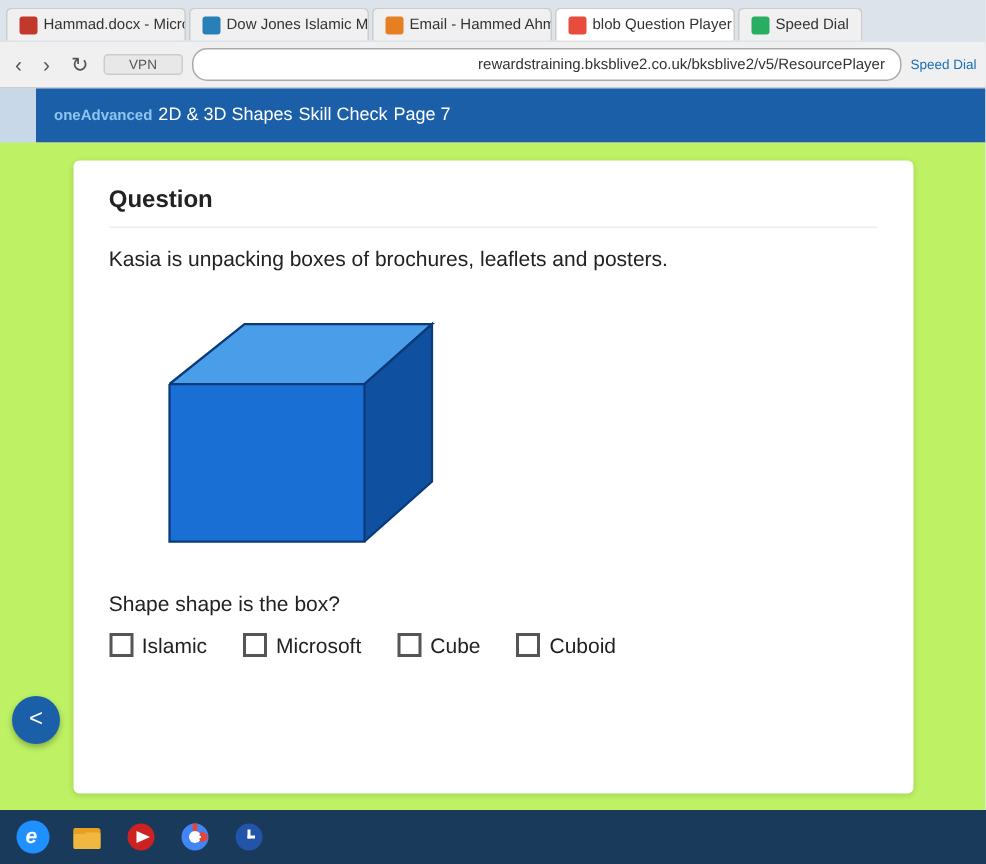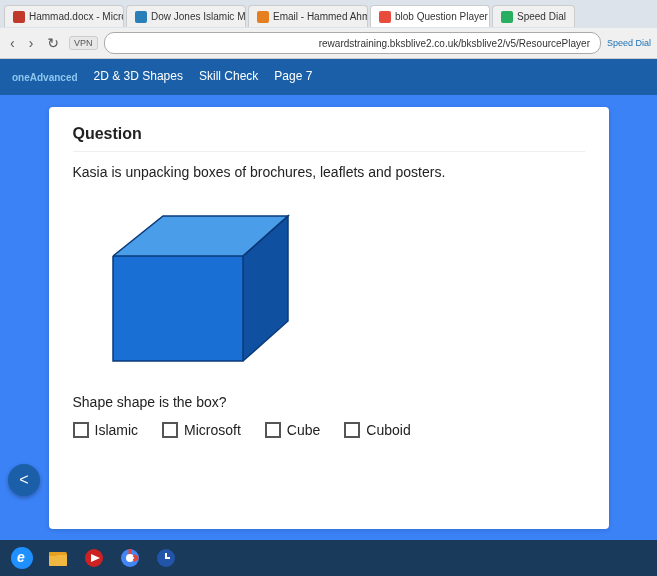--- a/index.html
+++ b/index.html
@@ -76,62 +76,63 @@
       border: 1px solid #aaa;
       border-radius: 10px;
       padding: 0 10px;
       font-size: 10px;
       color: #333;
       background: #fff;
       text-align: right;
     }
     .vpn-badge {
       font-size: 9px;
-      padding: 1px 4px;
+      padding: 1px 16px;
       background: #e8e8e8;
       border: 1px solid #ccc;
       border-radius: 3px;
       color: #555;
     }
     .speed-dial-btn {
       font-size: 9px;
       color: #1a6fb5;
       cursor: pointer;
       white-space: nowrap;
     }
 
     
     .site-nav {
       background: #1a5fa8;
       display: flex;
       align-items: center;
       padding: 0 12px;
       height: 36px;
-      gap: 16px;
+      gap: 4px;
+      margin-left: 24px;
     }
     .site-brand {
       font-size: 10px;
       color: #8ec6f0;
       font-weight: bold;
     }
     .site-nav-link {
       font-size: 12px;
       color: #fff;
       cursor: pointer;
       padding: 8px 0;
       border-bottom: 2px solid transparent;
       text-decoration: none;
     }
     .site-nav-link.active {
       border-bottom: 2px solid #fff;
     }
 
     
     .main-area {
-      background: #3b82f6;
+      background: #bef264;
       padding: 12px 20px;
       height: calc(576px - 28px - 30px - 36px - 36px);
       display: flex;
       justify-content: center;
     }
 
     .question-card {
       background: #fff;
       border-radius: 4px;
       width: 560px;

